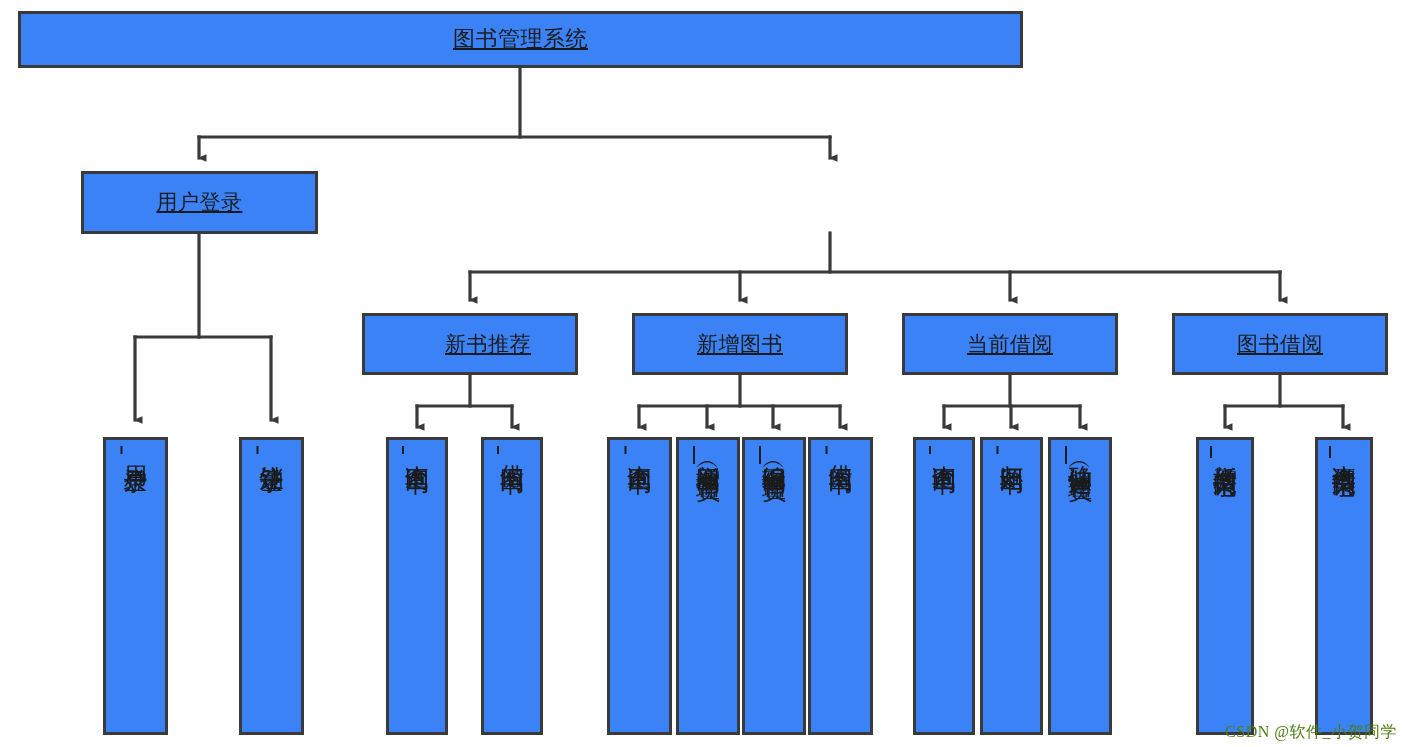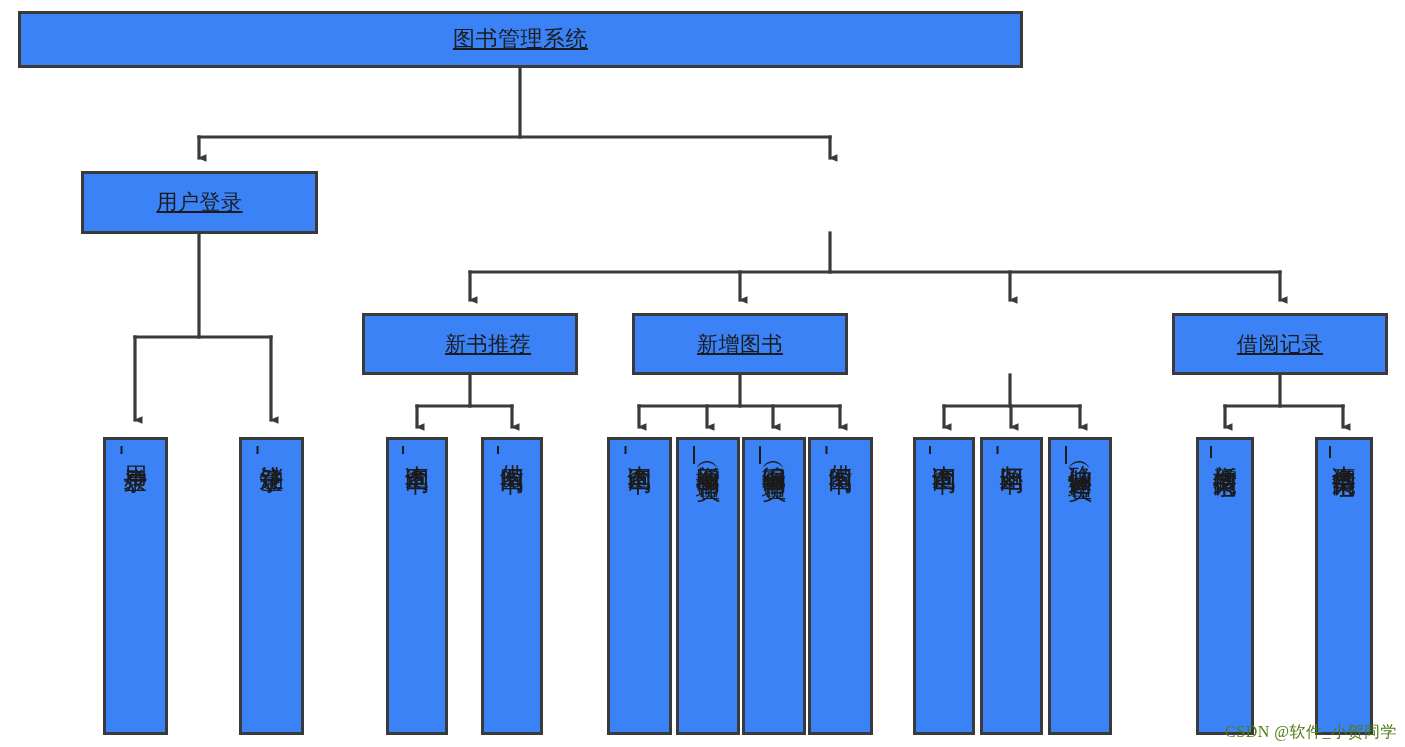--- a/index.html
+++ b/index.html
@@ -145,23 +145,26 @@
 
 
   <div class="node horiz" style="left:362px; top:313px; width:216px; height:62px;padding-left:36px;">
     <span class="label">新书推荐</span>
   </div>
 
   <div class="node horiz" style="left:632px; top:313px; width:216px; height:62px;">
     <span class="label">新增图书</span>
   </div>
 
+  <div class="node horiz" style="left:902px; top:313px; width:216px; height:62px;">
+    <span class="label">当前借阅</span>
+  </div>
 
   <div class="node horiz" style="left:1172px; top:313px; width:216px; height:62px;">
-    <span class="label">借阅记录</span>
+    <span class="label">图书借阅</span>
   </div>
 
   <div class="node vert" style="left:103px; top:437px; width:65px; height:298px;">
     <span class="label">用户登录</span>
   </div>
 
   <div class="node vert" style="left:239px; top:437px; width:65px; height:298px;">
     <span class="label">注销登录</span>
   </div>
 

